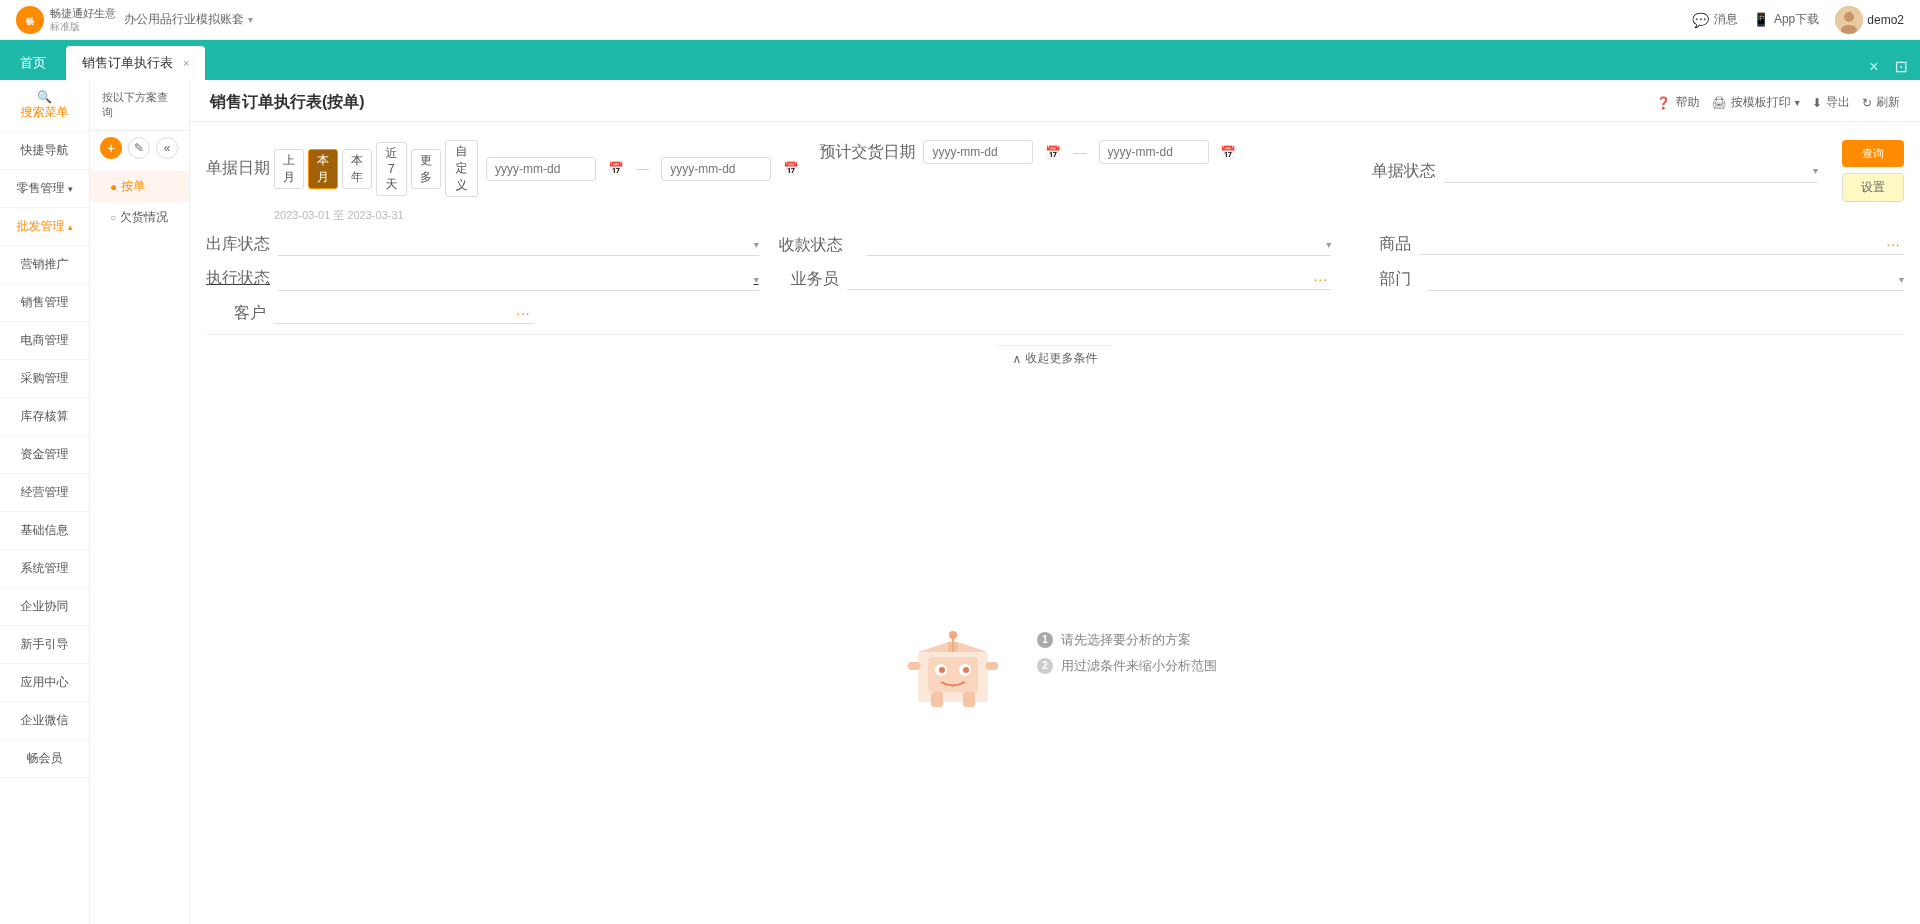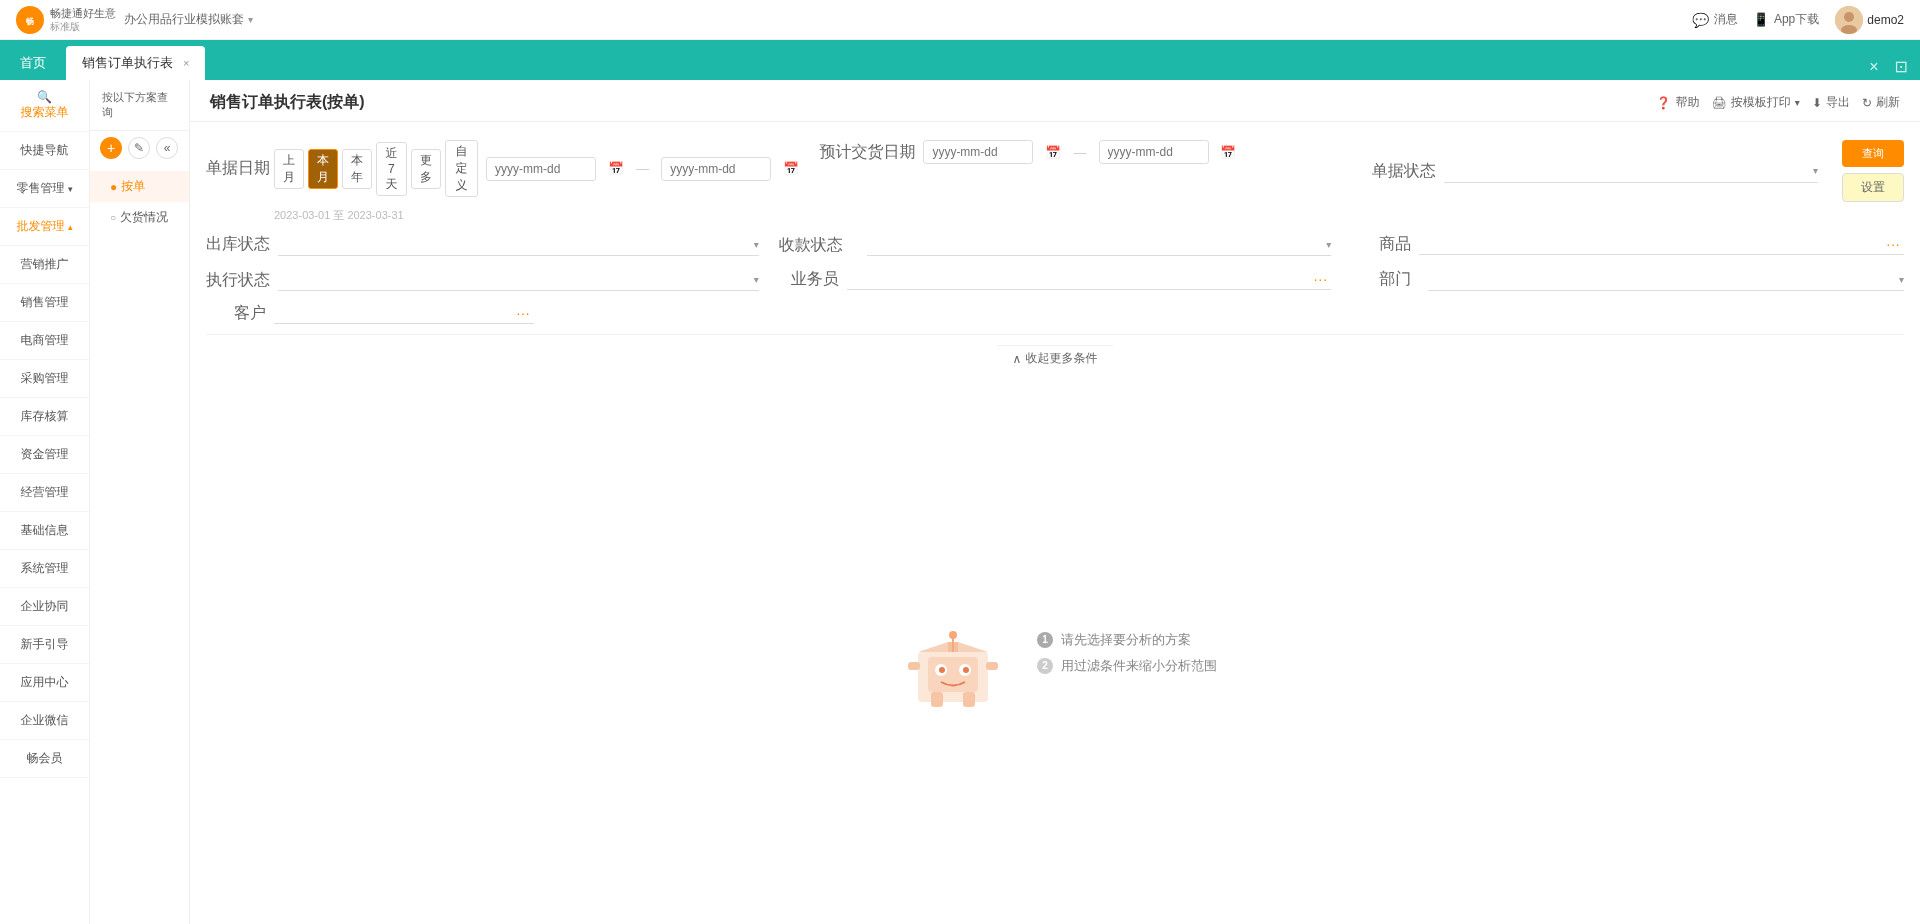--- a/index.html
+++ b/index.html
@@ -547,21 +547,21 @@
         <div style="flex:1;display:flex;align-items:center;gap:8px;padding-left:20px;">
           <span class="filter-label">商品</span>
           <div style="border-bottom:1px solid #ddd;flex:1;display:flex;align-items:center;padding:2px 4px;">
             <span style="flex:1;font-size:12px;color:#bbb;"></span>
             <span class="filter-dots">···</span>
           </div>
         </div>
       </div>
 
       <div style="display:flex;align-items:center;gap:0;padding:6px 0;">
-        <div style="flex:1;display:flex;align-items:flex-end;gap:8px;">
+        <div style="flex:1;display:flex;align-items:flex-start;gap:8px;text-decoration:underline;">
           <span class="filter-label">执行状态</span>
           <div class="status-select-wrap">
             <select class="status-select">
               <option value=""></option>
             </select>
             <span class="status-arrow">▾</span>
           </div>
         </div>
         <div style="flex:1;display:flex;align-items:center;gap:8px;padding-left:20px;">
           <span class="filter-label">业务员</span>

